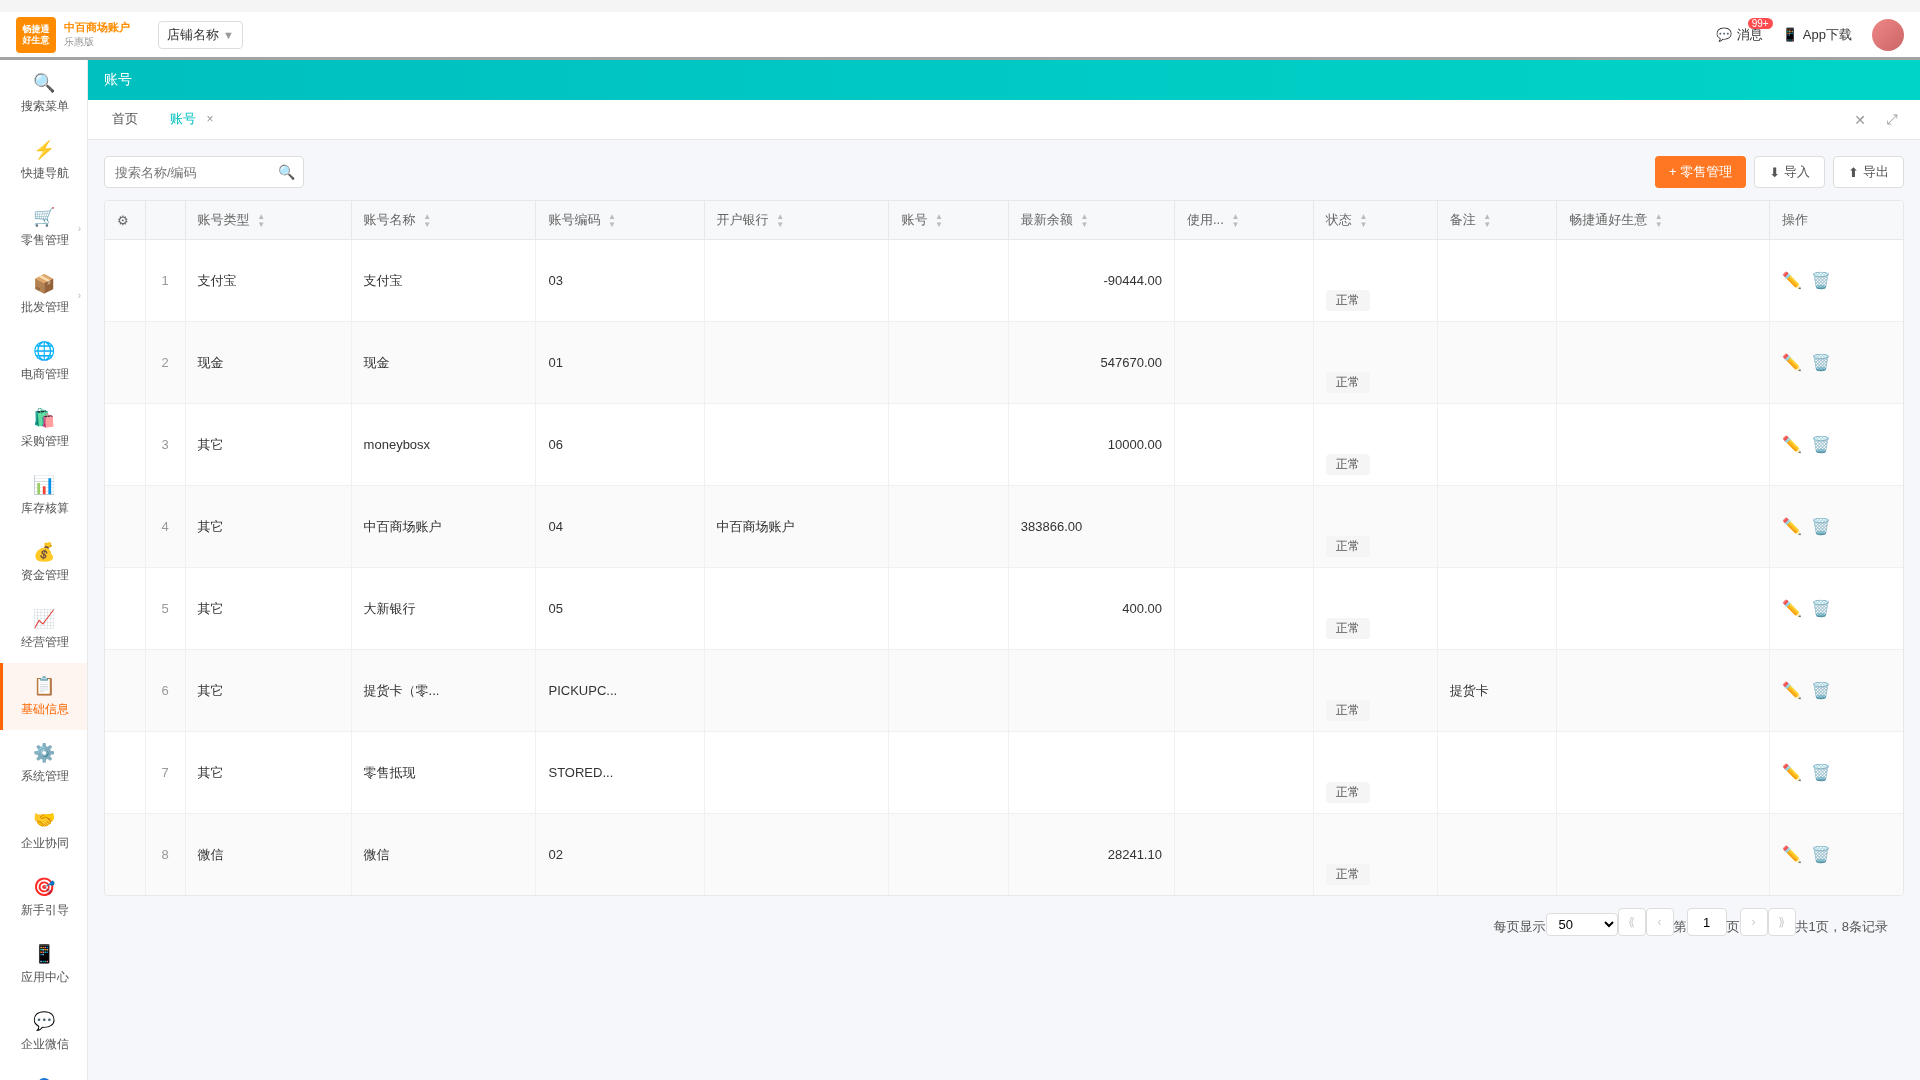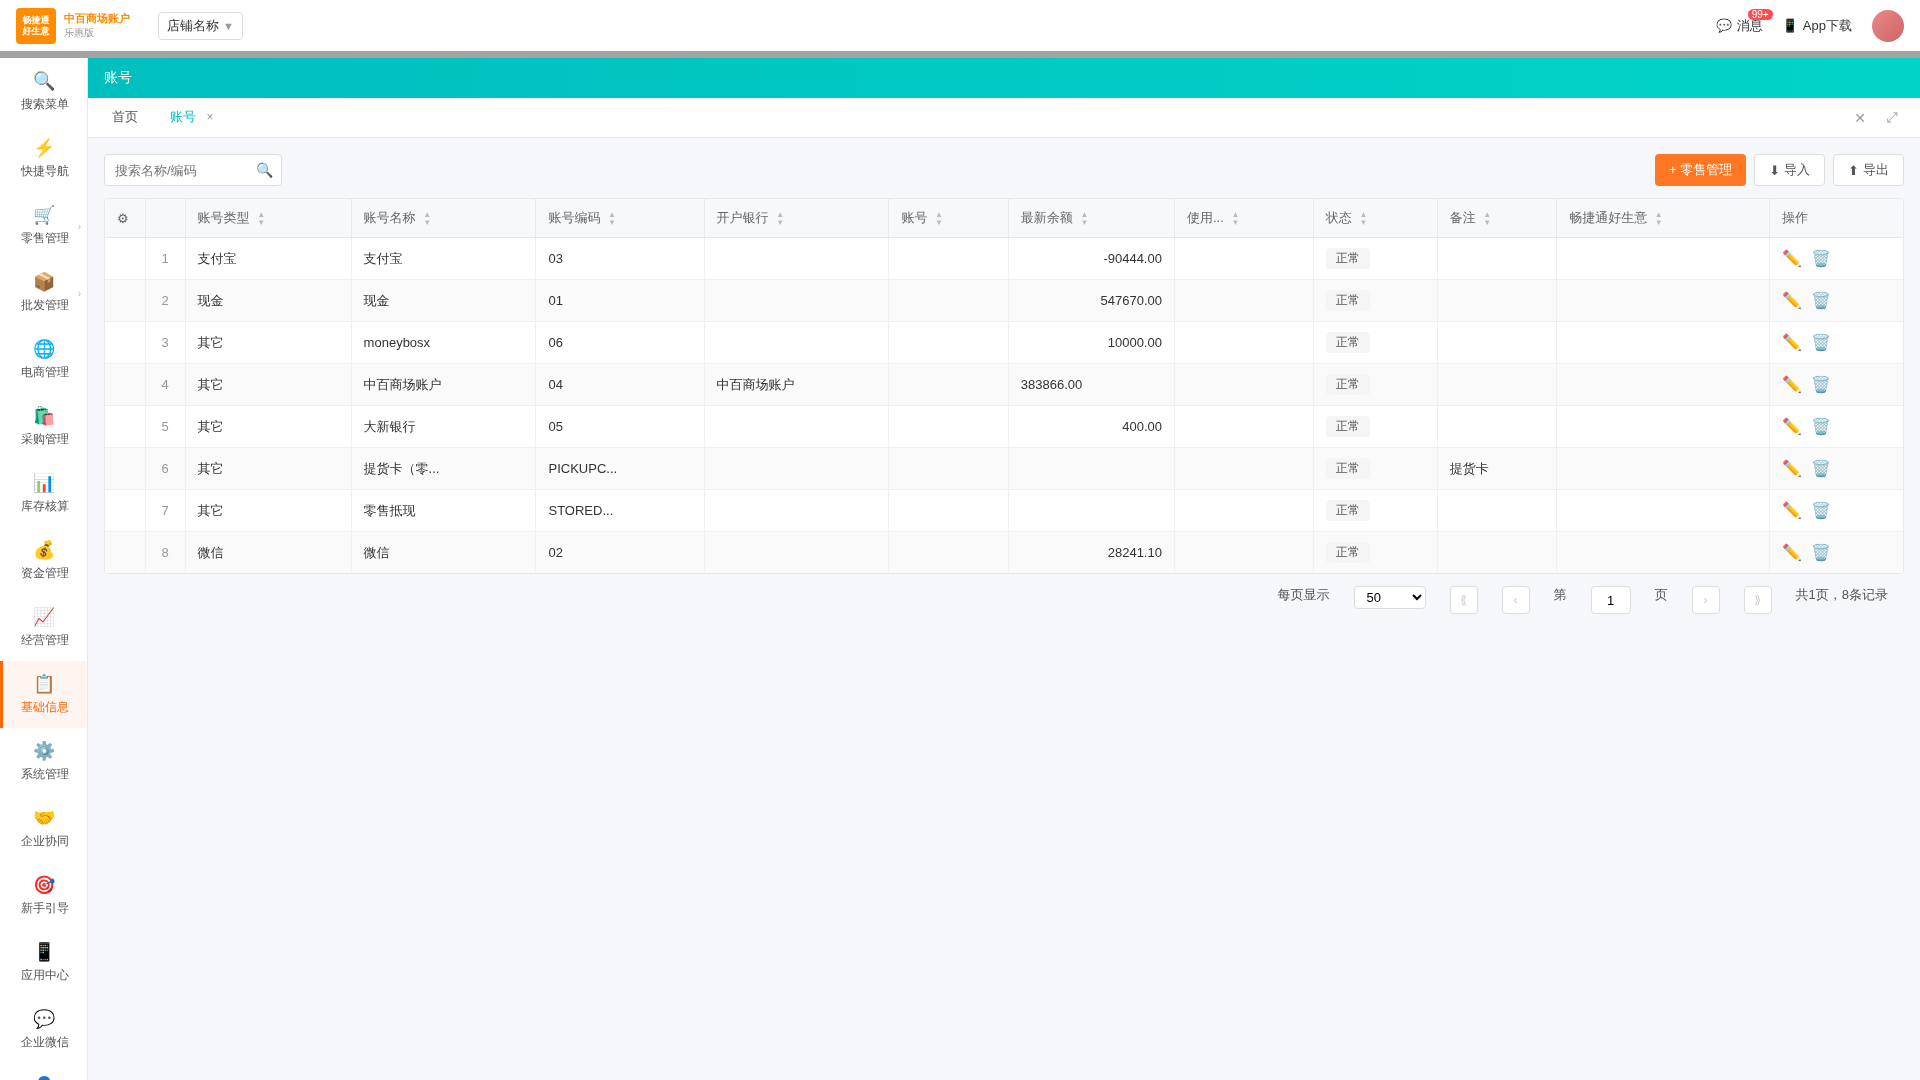--- a/index.html
+++ b/index.html
@@ -1,27 +1,28 @@
 <!DOCTYPE html>
 <html><head>
   <meta charset="utf-8">
   <style>
     * { box-sizing: border-box; margin: 0; padding: 0; font-family: 'Microsoft YaHei', 'PingFang SC', sans-serif; }
     body { width: 1920px; height: 1080px; overflow: hidden; display: flex; flex-direction: column; background: #f5f5f5; }
 
     
     .top-bar {
-      height: 58px;
+      height: 48px;
       background: #fff;
       display: flex;
       align-items: center;
       justify-content: space-between;
       padding: 0 16px;
-      border-bottom: 7px solid #a3a3a3;
+      border-bottom: 3px solid #a3a3a3;
       flex-shrink: 0;
+      margin-top: 12px;
     }
     .logo-area {
       display: flex;
       align-items: center;
       gap: 8px;
     }
     .logo-icon {
       width: 40px;
       height: 36px;
       background: #ff8c00;
@@ -206,21 +207,21 @@
       align-items: center;
       gap: 8px;
       margin-bottom: 12px;
     }
     .search-input-wrap {
       position: relative;
       display: flex;
       align-items: center;
     }
     .search-input {
-      width: 178px;
+      width: 200px;
       height: 32px;
       border: 1px solid #ddd;
       border-radius: 4px;
       padding: 0 30px 0 10px;
       font-size: 13px;
       outline: none;
       background: #fff;
     }
     .search-icon {
       position: absolute;
@@ -314,43 +315,44 @@
     }
     .data-table td:last-child { border-right: none; }
     .status-badge {
       display: inline-flex;
       align-items: center;
       padding: 2px 10px;
       border-radius: 4px;
       font-size: 12px;
       background: #f0f0f0;
       color: #555;
+      margin-top: 40px;
     }
     .status-badge.normal {
       background: #f5f5f5;
       color: #555;
     }
     .action-btns {
       display: flex;
       gap: 10px;
       align-items: center;
     }
     .action-icon {
       color: #999;
       cursor: pointer;
       font-size: 16px;
     }
 
     
     .pagination {
       display: flex;
-      align-items: flex-start;
+      align-items: flex-end;
       justify-content: flex-end;
       padding: 12px 16px;
-      gap: 24px;
+      gap: 0;
       font-size: 13px;
       color: #555;
     }
     .page-size-select {
       border: 1px solid #ddd;
       border-radius: 4px;
       padding: 2px 20px 2px 8px;
       font-size: 13px;
       cursor: pointer;
       background: #fff;

